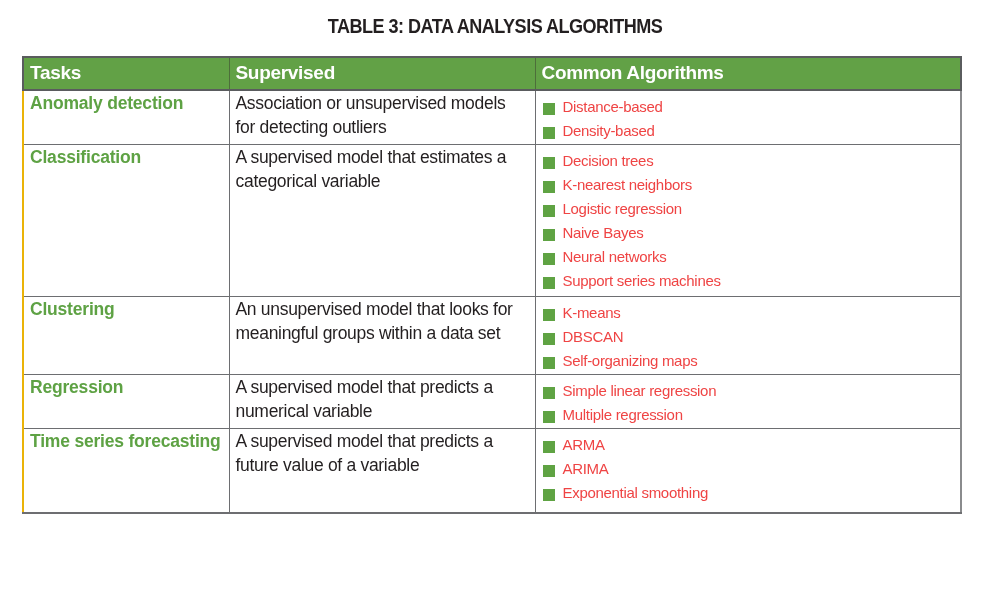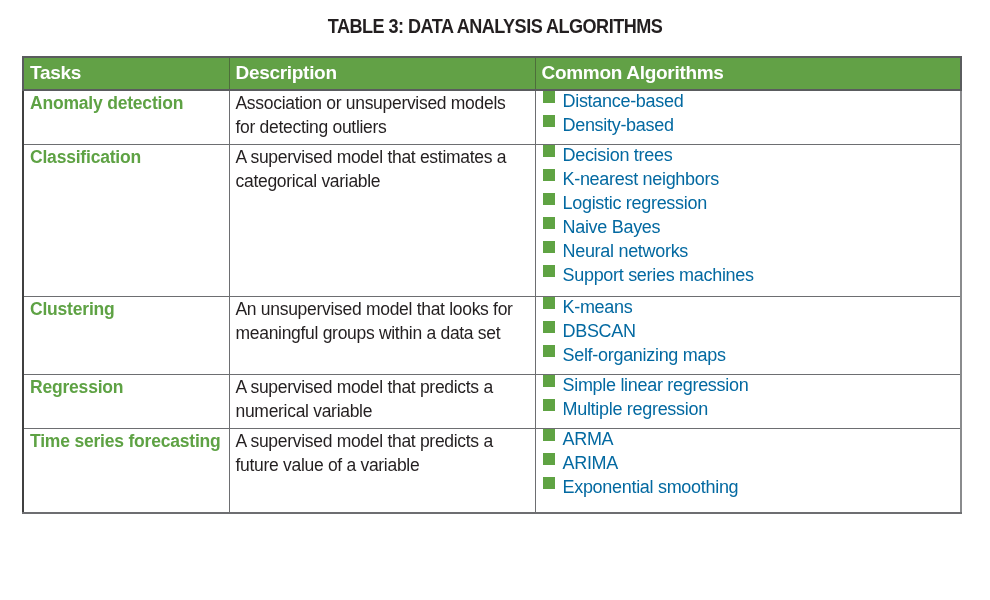--- a/index.html
+++ b/index.html
@@ -82,59 +82,59 @@
       padding-top: 3px;
       padding-bottom: 4px;
     }
     ul.alg-list {
       list-style: none;
       margin: 0;
       padding: 0 0 0 1px;
     }
     ul.alg-list li {
       display: flex;
-      align-items: flex-start;
+      align-items: flex-end;
       height: 24px;
-      font-size: 18px;
+      font-size: 15px;
       letter-spacing: -0.3px;
-      color: #0369a1;
+      color: #ef4444;
     }
     .bullet {
       display: inline-block;
       width: 12px;
       height: 12px;
       background: #5fa343;
       margin-right: 8px;
       flex: 0 0 auto;
     }
     tbody tr.r0 { height: 54px; }
     tbody tr.r1 { height: 55px; }
     tbody tr.r2 { height: 152px; margin-left: 28px; }
     tbody tr.r3 { height: 78px; }
     tbody tr.r4 { height: 54px; }
     tbody tr.r5 { height: 85px; }
     table.algos tbody tr:last-child td { border-bottom: 2px solid #6d6e71; }
-    table.algos tbody td:first-child { border-left: 2px solid #404040; }
+    table.algos tbody td:first-child { border-left: 2px solid #eab308; }
     table.algos tbody td:last-child { border-right: 2px solid #8a8b8d; }
   </style>
 </head>
 <body>
 
 <div class="title">TABLE 3: DATA ANALYSIS ALGORITHMS</div>
 
 <table class="algos">
   <colgroup>
     <col class="c1">
       <col class="c2">
       <col class="c3">
   </colgroup>
   <thead>
     <tr>
       <th>Tasks</th>
-      <th>Description</th>
+      <th>Supervised</th>
       <th>Common Algorithms</th>
     </tr>
   </thead>
   <tbody id="table-body">
       <tr class="r0">
         <td class="task">Anomaly detection</td>
         <td class="desc">Association or unsupervised models for detecting outliers</td>
         <td class="algs">
           <ul class="alg-list">
             <li>

